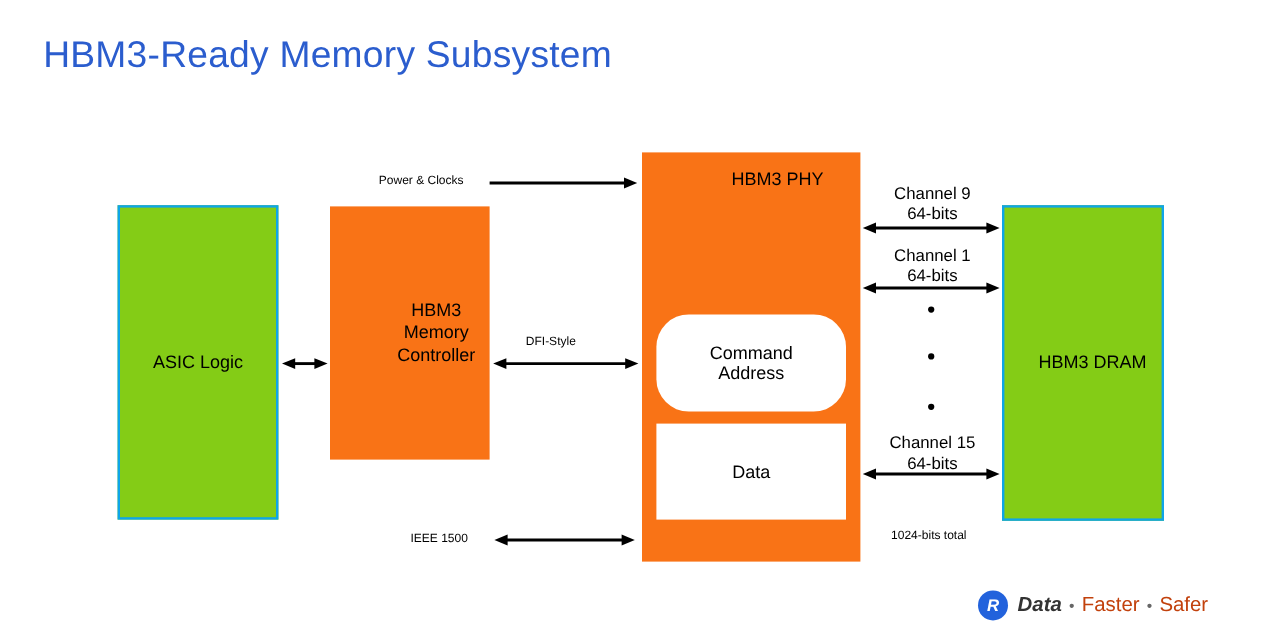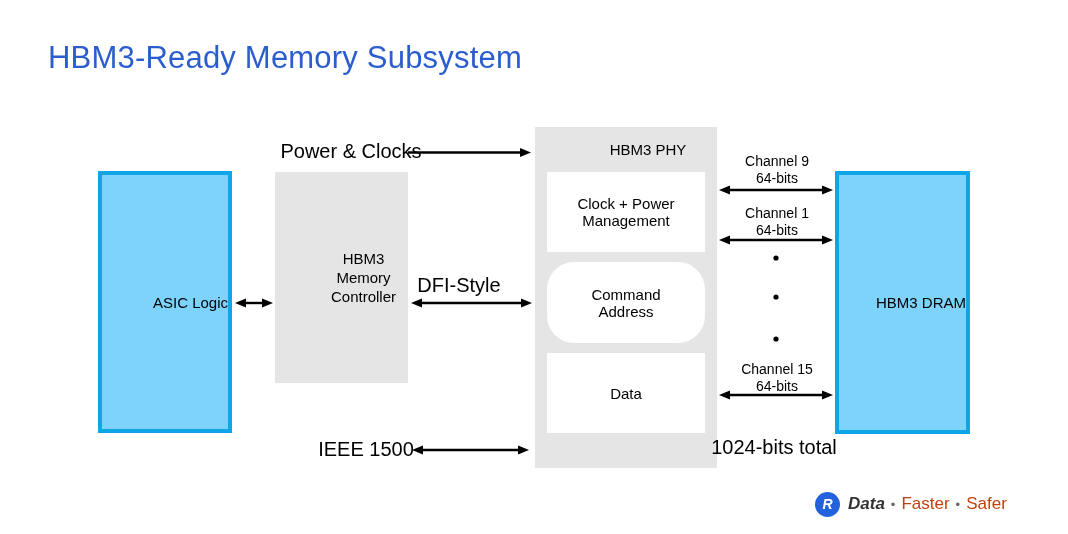--- a/index.html
+++ b/index.html
@@ -9,32 +9,32 @@
     height: 534px;
     background: #ffffff;
     overflow: hidden;
     font-family: "Liberation Sans", "DejaVu Sans", sans-serif;
     color: #000;
   }
   .title {
     position: absolute;
     left: 36px;
     top: 28px;
-    margin: 12px;
+    margin: 0;
     font-size: 31px;
     font-weight: 400;
     letter-spacing: 0.2px;
     color: #2B5DCE;
     white-space: nowrap;
   }
   .wires { position: absolute; left: 0; top: 0; }
 
   .box { position: absolute; box-sizing: border-box; display: flex; align-items: center; justify-content: center; }
-  .outlined { background: #7dd3fc; border: 4px solid #0ea5e9; justify-content: flex-end; }
-  .bluefill { background: #e5e5e5; padding-left: 44px; }
+  .outlined { background: #84cc16; border: 2px solid #0ea5e9; }
+  .bluefill { background: #f97316; padding-left: 44px; }
   .box .lbl {
     font-size: 15px;
     line-height: 19px;
     text-align: center;
     white-space: pre-line;
   }
   .asic { left: 98px;  top: 171px; width: 134px; height: 262px; }
   .ctrl { left: 275px; top: 172px; width: 133px; height: 211px; }
   .dram { left: 835px; top: 171px; width: 135px; height: 263px; padding-left: 16px; }
 
@@ -51,21 +51,21 @@
     display: flex; align-items: center; justify-content: center;
   }
   .sub .lbl { font-size: 15px; line-height: 17px; }
   .sub1 { top: 45px;  height: 80px; }
   .sub2 { top: 135px; height: 81px; border-radius: 27px; }
   .sub3 { top: 226px; height: 80px; }
 
   .conn-lbl {
     position: absolute;
     transform: translate(-50%, -50%);
-    font-size: 20px;
+    font-size: 10px;
     white-space: nowrap;
   }
   .ch-lbl {
     position: absolute;
     transform: translate(-50%, -50%);
     text-align: center;
     font-size: 14px;
     line-height: 16.5px;
     white-space: nowrap;
   }
@@ -146,24 +146,20 @@
   </div>
 
   <div class="box bluefill ctrl">
     <div class="lbl">HBM3
 Memory
 Controller</div>
   </div>
 
   <div class="box bluefill phy">
     <div class="phy-title">HBM3 PHY</div>
-    <div class="sub sub1">
-      <div class="lbl">Clock + Power
-Management</div>
-    </div>
     <div class="sub sub2">
       <div class="lbl">Command
 Address</div>
     </div>
     <div class="sub sub3">
       <div class="lbl">Data</div>
     </div>
   </div>
 
   <div class="box outlined dram">

